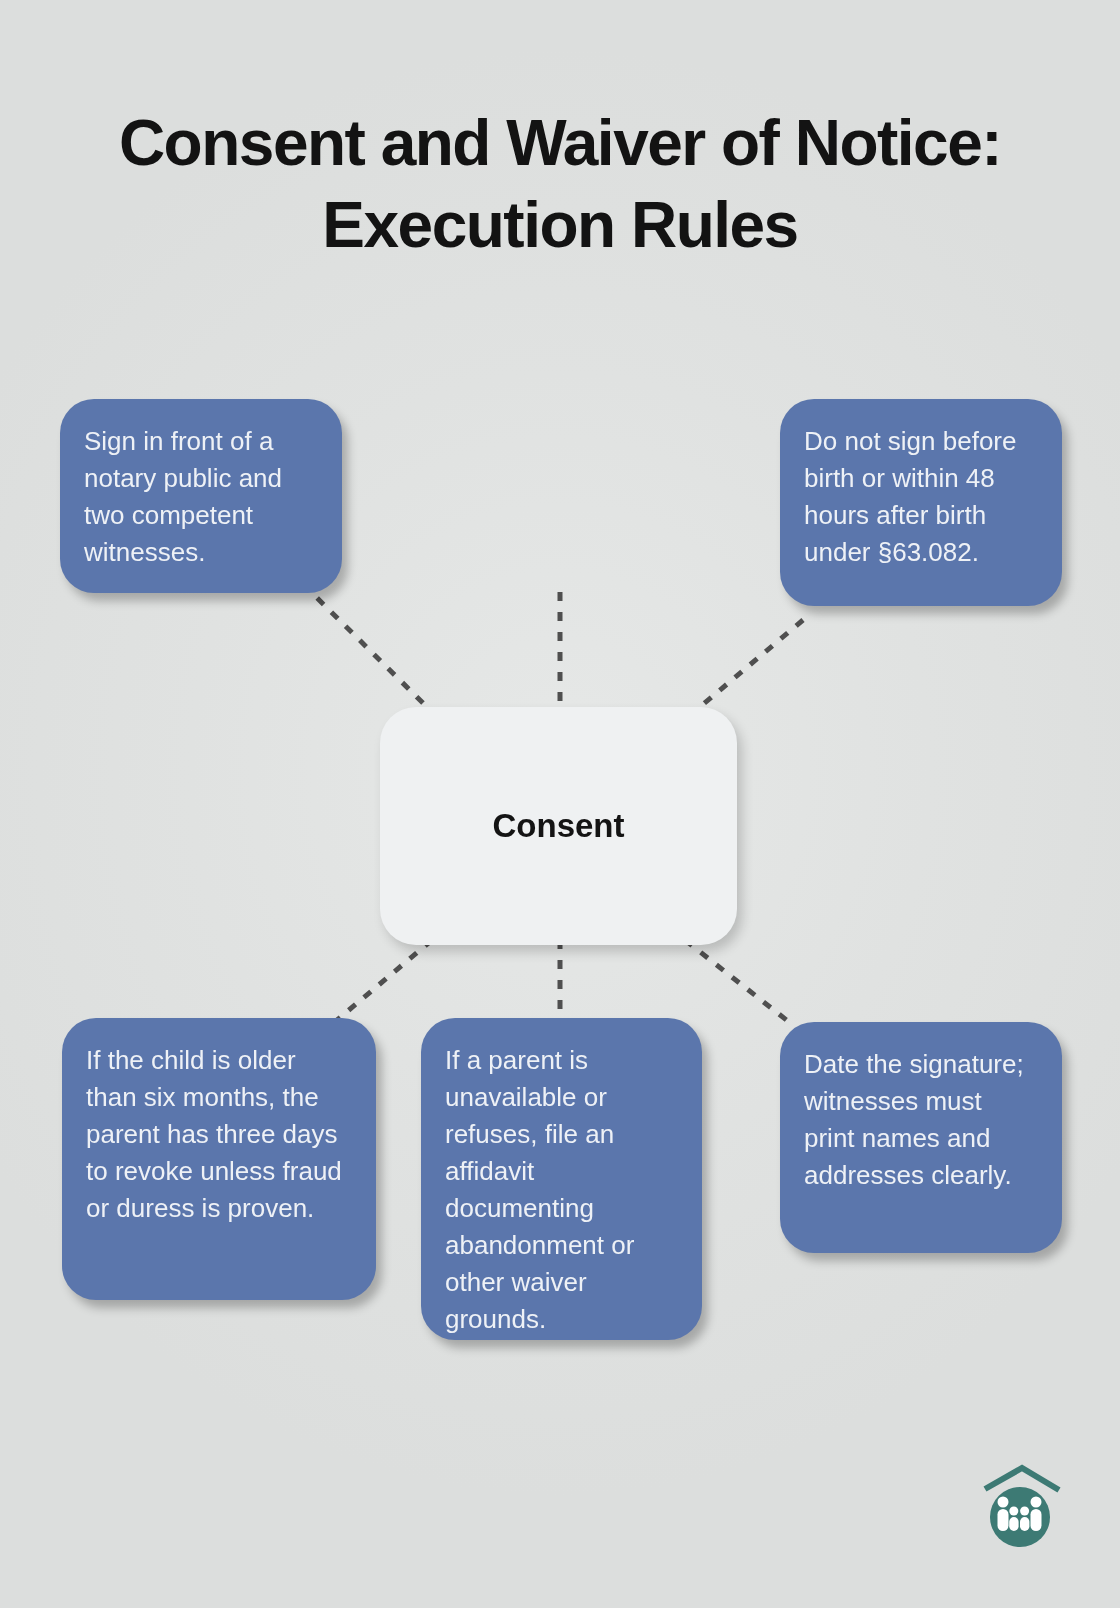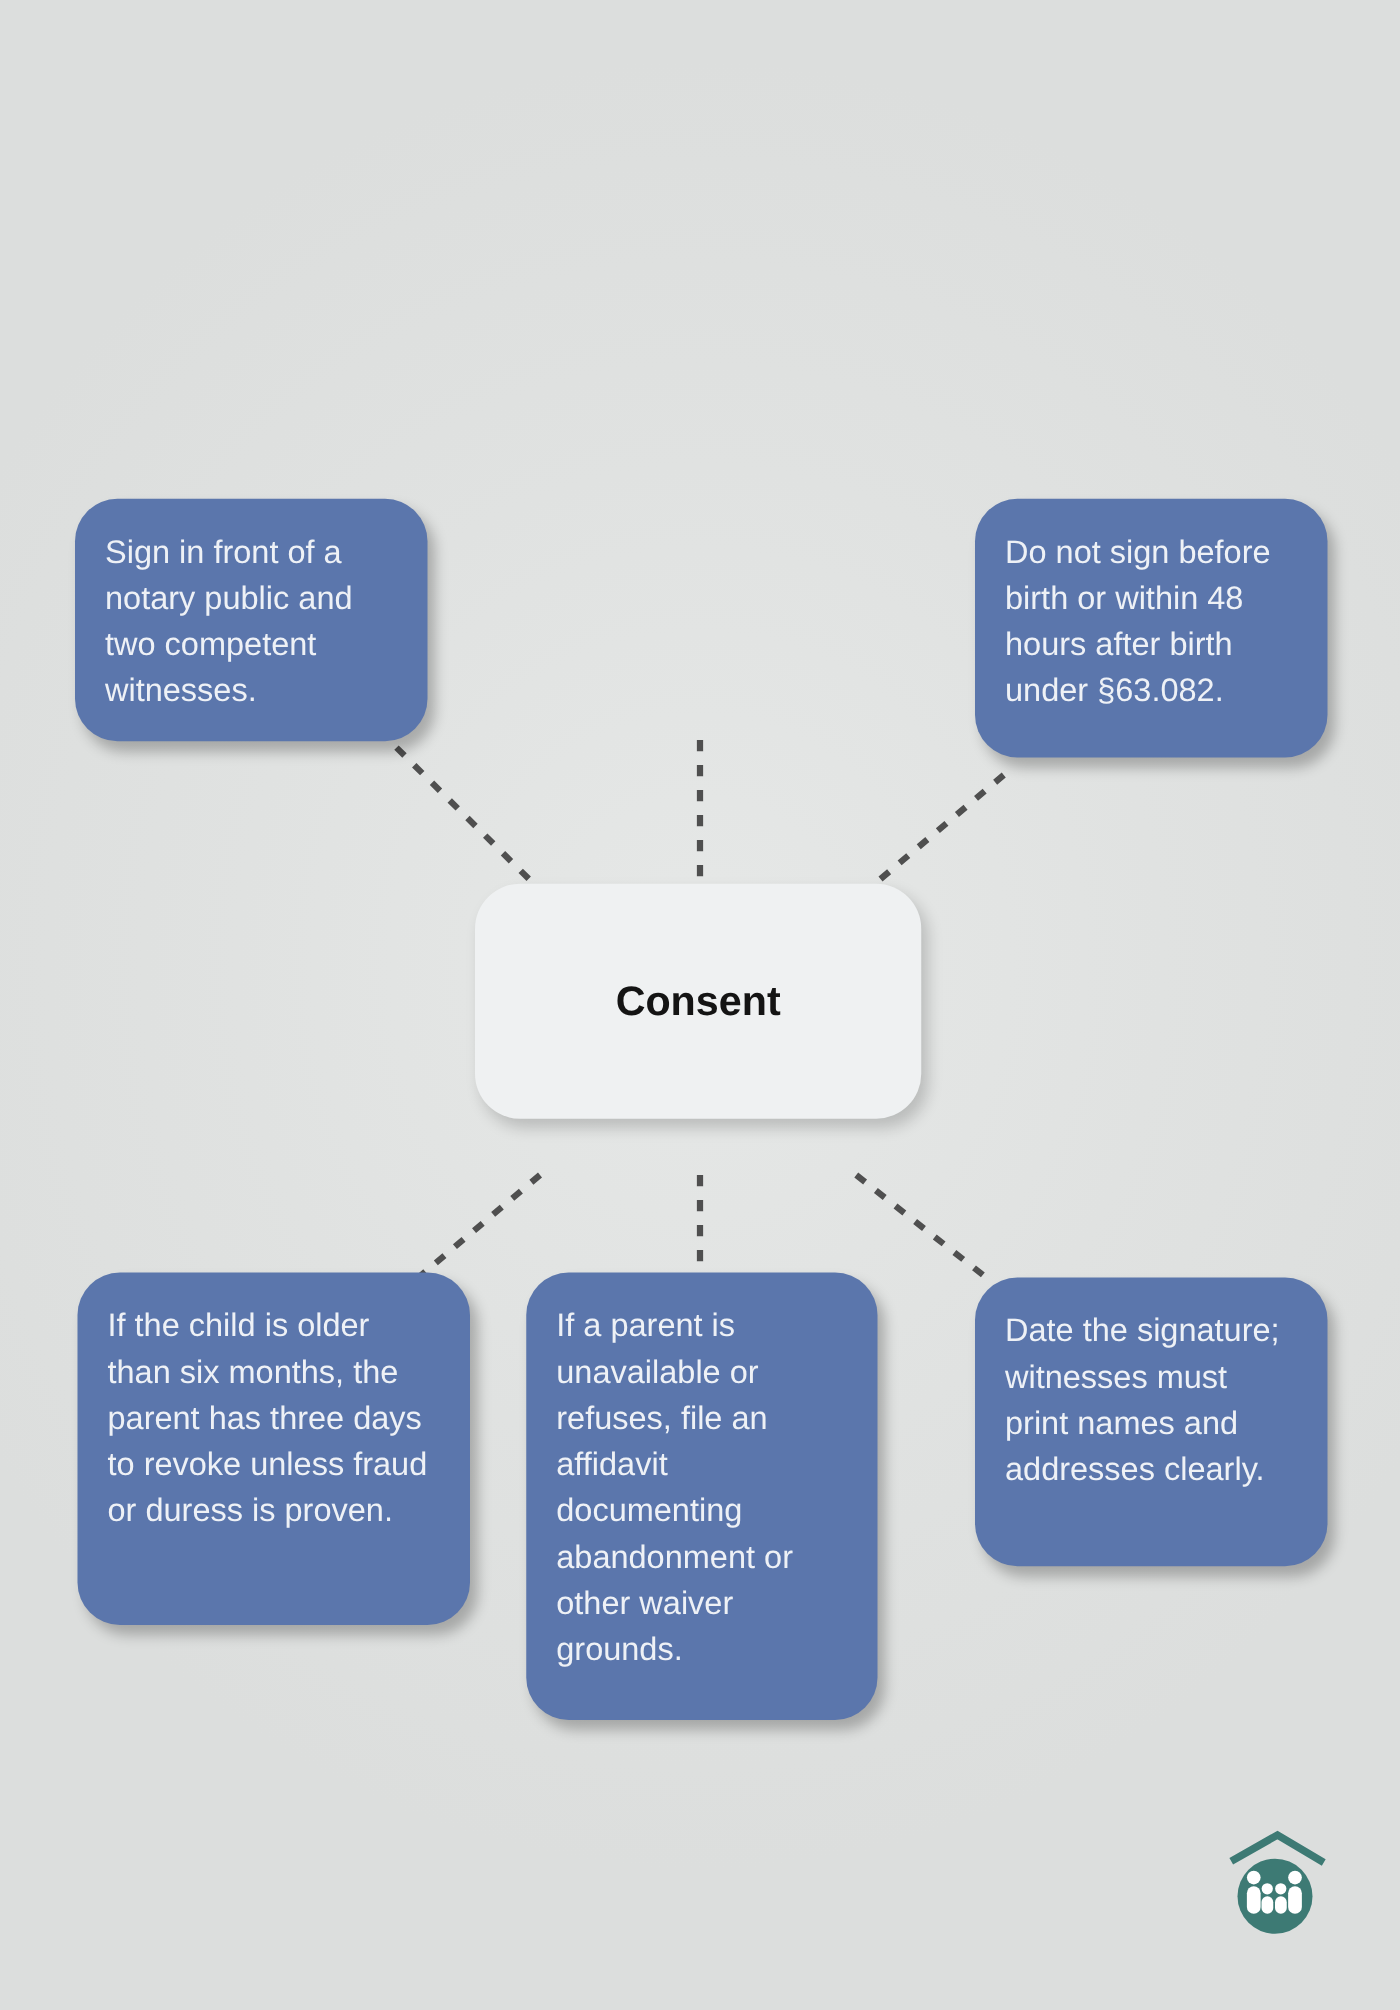--- a/index.html
+++ b/index.html
@@ -42,29 +42,29 @@
     font-size: 26px;
     line-height: 37px;
     padding: 24px 24px;
     box-sizing: border-box;
   }
 
   .node-1 { left: 60px;  top: 399px;  width: 282px; height: 194px; }
   .node-2 { left: 421px; top: 399px;  width: 281px; height: 194px; }
   .node-3 { left: 780px; top: 399px;  width: 282px; height: 207px; }
   .node-4 { left: 62px;  top: 1018px; width: 314px; height: 282px; }
-  .node-5 { left: 421px; top: 1018px; width: 281px; height: 358px; }
+  .node-5 { left: 421px; top: 1018px; width: 281px; height: 322px; }
   .node-6 { left: 780px; top: 1006px; width: 282px; height: 231px; margin-top: 16px; }
 
   .center-node {
     position: absolute;
     left: 380px;
     top: 707px;
     width: 357px;
-    height: 188px;
+    height: 238px;
     background: #eff1f2;
     border-radius: 36px;
     box-shadow: 5px 7px 12px rgba(0,0,0,0.18);
     display: flex;
     flex-direction: column;
     align-items: center;
     justify-content: center;
     text-align: center;
     color: #141414;
     font-weight: 700;
@@ -76,20 +76,24 @@
     position: absolute;
     left: 975px;
     top: 1458px;
   }
 </style>
 </head>
 <body>
 
 <div class="canvas">
 
+  <h1 class="title">
+    <span class="title-line">Consent and Waiver of Notice:</span>
+    <span class="title-line">Execution Rules</span>
+  </h1>
 
   <svg class="connectors" width="1120" height="1608" viewBox="0 0 1120 1608">
     <g stroke="#4f4f4f" stroke-width="5" stroke-dasharray="9 11" fill="none">
       <line x1="303" y1="584" x2="432" y2="712"></line>
       <line x1="560" y1="592" x2="560" y2="710"></line>
       <line x1="803" y1="620" x2="694" y2="712"></line>
       <line x1="432" y1="940" x2="330" y2="1026"></line>
       <line x1="560" y1="940" x2="560" y2="1020"></line>
       <line x1="685" y1="940" x2="794" y2="1026"></line>
     </g>

